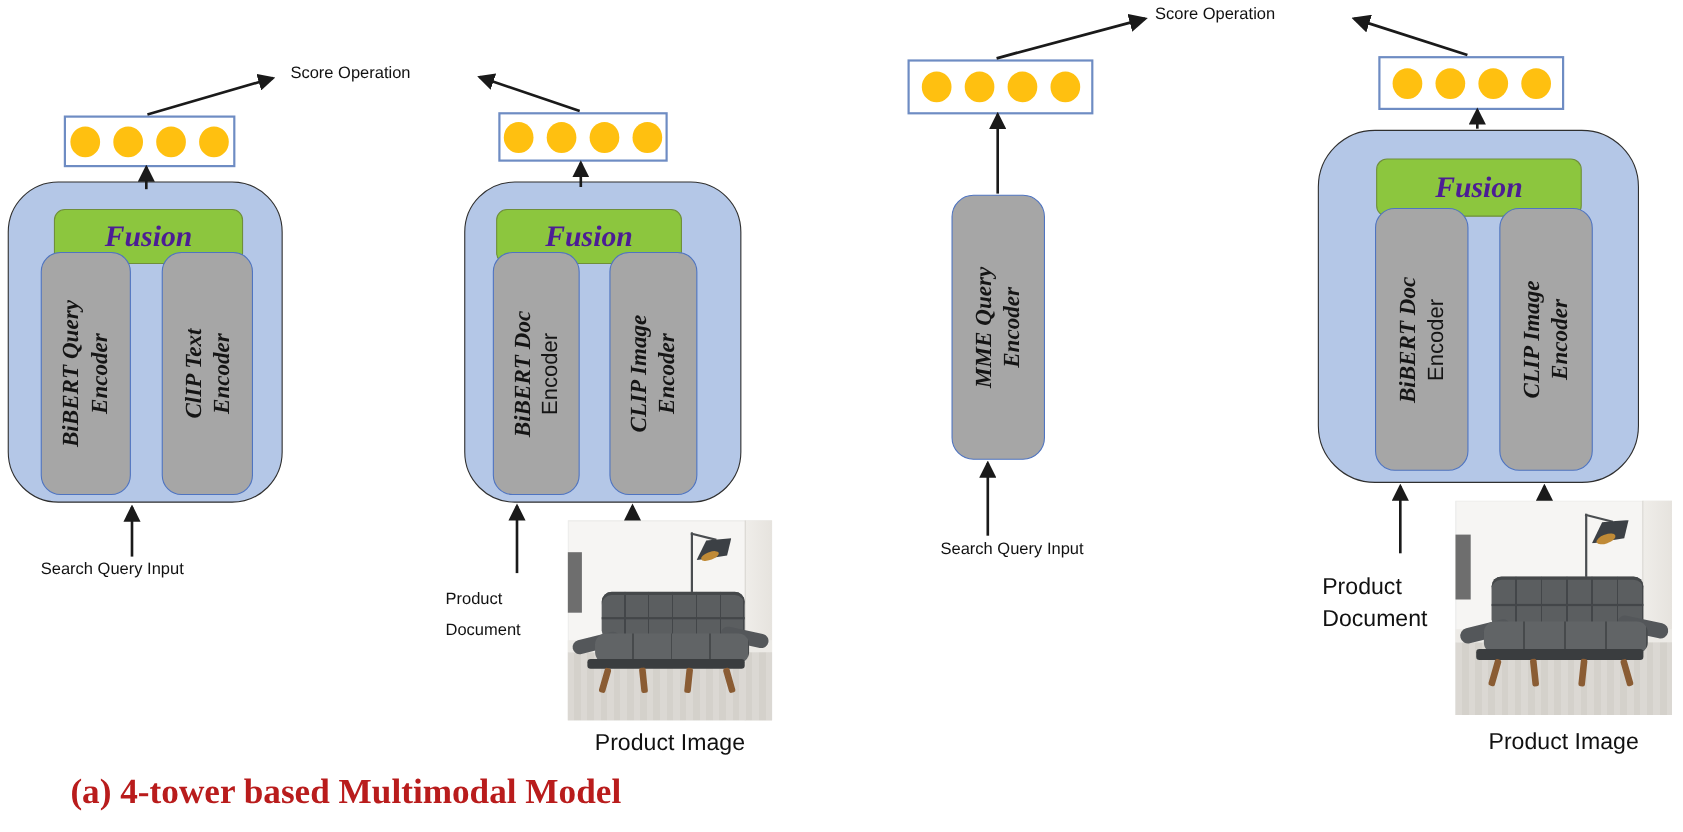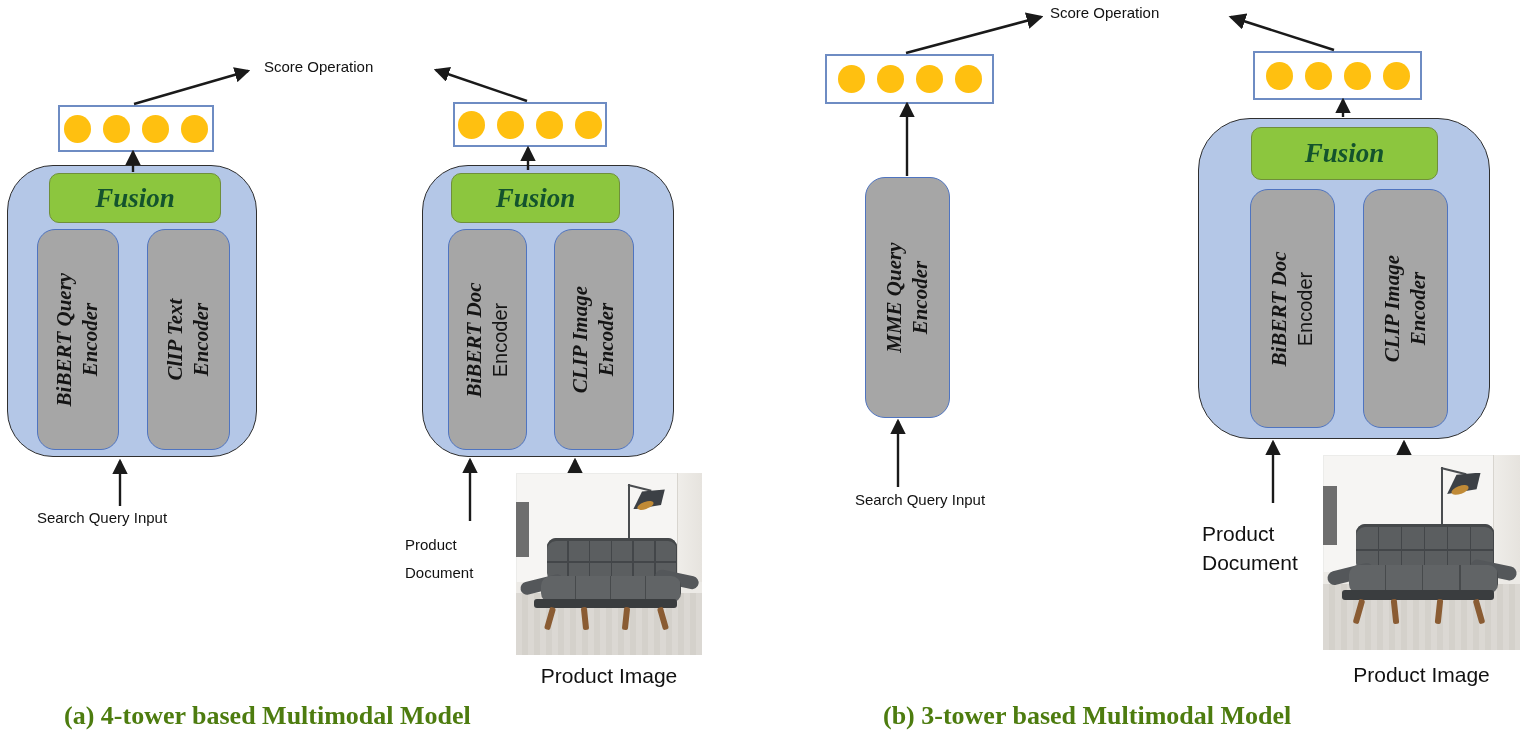--- a/index.html
+++ b/index.html
@@ -8,32 +8,32 @@
 
   
   .dotsbox{position:absolute;background:#fff;border:2px solid var(--dots_box_border,#6e8cc3);
            display:flex;align-items:center;justify-content:center;gap:12px;}
   .dot{width:27px;height:28px;border-radius:50%;background:var(--dot_orange,#ffc010);}
   .tower{position:absolute;background:var(--container_blue,#b4c7e7);
          border:1.6px solid var(--container_border,#2f2f2f);border-radius:46px;}
   .fusion{position:absolute;background:var(--fusion_green,#8cc63e);
           border:1.3px solid var(--fusion_border,#6f8f3a);border-radius:10px;
           display:flex;align-items:center;justify-content:center;
-          font-family:"Liberation Serif",serif;font-style:italic;font-weight:700;font-size:27px;color:#14532d;}
+          font-family:"Liberation Serif",serif;font-style:italic;font-weight:700;font-size:27px;color:#4c1d95;margin-top:17px;}
   .enc{position:absolute;background:var(--encoder_gray,#a6a6a6);
        border:1.6px solid var(--encoder_border,#4f74c0);border-radius:18px;overflow:hidden;}
   .vwrap{position:absolute;inset:0;display:flex;align-items:center;justify-content:center;}
   .vrot{transform:rotate(-90deg);text-align:center;white-space:nowrap;line-height:1.22;}
   .vrot div{font-family:"Liberation Serif",serif;font-style:italic;font-weight:700;
             font-size:21px;color:#151515;}
   .vrot div.plain{font-family:"Liberation Sans",sans-serif;font-style:normal;font-weight:400;font-size:20px;}
 
   .lbl{position:absolute;font-size:15px;color:#111;white-space:nowrap;}
   .caption{position:absolute;font-family:"Liberation Serif",serif;font-weight:700;
-           font-size:26px;color:#4d7c0f;white-space:nowrap;}
+           font-size:32px;color:#b91c1c;white-space:nowrap;}
 
   svg.arrows{position:absolute;left:0;top:0;z-index:6;pointer-events:none;}
 
   
   .photo{position:absolute;background:#f6f5f3;overflow:hidden;box-shadow:0 0 0 1px #ececea inset;}
   .ph-corner{position:absolute;right:0;top:0;width:13%;height:100%;
              background:linear-gradient(90deg,#efede9,#e6e3de);border-left:1px solid #d8d5cf;}
   .ph-frame{position:absolute;left:0;top:16%;width:7%;height:30%;background:#6e6e6e;}
   .ph-rug{position:absolute;left:0;bottom:0;width:100%;height:34%;
           background:repeating-linear-gradient(90deg,#dbd8d3 0 6px,#d4d1cb 6px 12px);}
@@ -218,21 +218,20 @@
       <div class="sofa-seat"></div>
       <div class="sofa-base"></div>
       <div class="leg l1"></div>
       <div class="leg l2"></div>
       <div class="leg l3"></div>
       <div class="leg l4"></div>
     </div>
   </div>
   <div class="lbl" style="left:1323px;top:663px;width:197px;text-align:center;font-size:21px;">Product Image</div>
 
-  <div class="caption" style="left:883px;top:701px;">(b) 3-tower based Multimodal Model</div>
 
   <svg class="arrows" width="1530" height="756" viewBox="0 0 1530 756">
     <defs>
       <marker id="ah" viewBox="0 0 10 10" refX="8.5" refY="5" markerWidth="6.5" markerHeight="6.5" orient="auto-start-reverse">
         <path d="M0,0 L10,5 L0,10 z" fill="#1a1a1a"></path>
       </marker>
     </defs>
 
     <line x1="134" y1="104" x2="248" y2="71" stroke="#1a1a1a" stroke-width="2.4" marker-end="url(#ah)"></line>
     <line x1="527" y1="101" x2="436" y2="70" stroke="#1a1a1a" stroke-width="2.4" marker-end="url(#ah)"></line>

